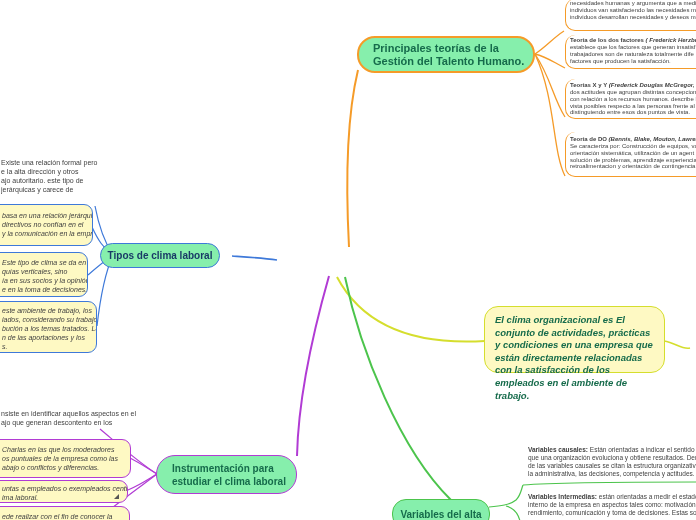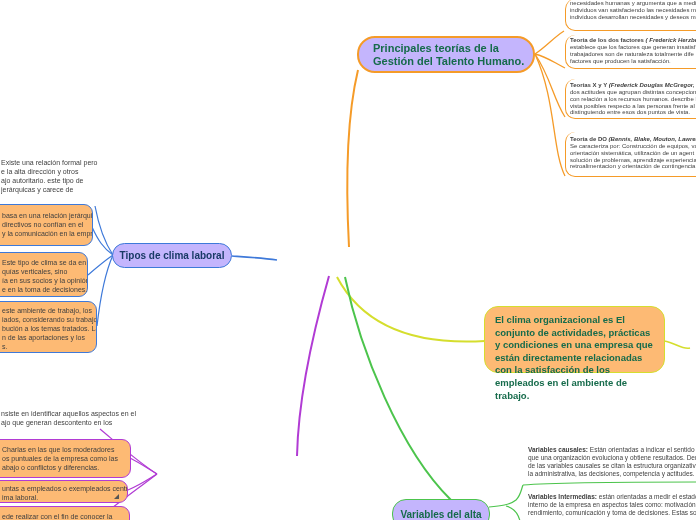--- a/index.html
+++ b/index.html
@@ -1,35 +1,35 @@
 <!DOCTYPE html>
 <html><head>
 <meta charset="utf-8">
 <style>
   html,body{margin:0;padding:0;background:#ffffff;}
   #canvas{position:relative;width:696px;height:520px;overflow:hidden;background:#fff;
           font-family:"Liberation Sans",sans-serif;}
   svg.connectors{position:absolute;left:0;top:0;z-index:0;}
-  .node{position:absolute;background:#c4b5fd;box-sizing:border-box;z-index:2;display:flex;align-items:center;}
-  .bubble{position:absolute;background:#fdba74;box-sizing:border-box;z-index:1;}
+  .node{position:absolute;background:#86efac;box-sizing:border-box;z-index:2;display:flex;align-items:center;}
+  .bubble{position:absolute;background:#fef9c3;box-sizing:border-box;z-index:1;font-style:italic;}
   .ln{white-space:nowrap;overflow:hidden;}
   .smalltxt{font-size:7px;line-height:9px;color:#3f3f3f;}
   .tinytxt{font-size:6px;line-height:6.8px;color:#3f3f3f;}
   .vartxt{font-size:6.5px;line-height:8px;color:#3f3f3f;}
   .b{font-weight:bold;}
   .bi{font-weight:bold;font-style:italic;}
   .greenb{color:#166b4b;font-weight:bold;}
   .navyb{color:#193a66;font-weight:bold;}
 
   
   #central{left:276px;top:245px;width:150px;height:31px;border:2px solid #4fa0e0;border-radius:16px;
            justify-content:center;font-size:12.5px;letter-spacing:-0.2px;}
   #teorias-node{left:357px;top:36px;width:178px;height:37px;border:2px solid #f59b28;border-radius:18px;
            padding-left:14px;font-size:11px;line-height:13px;}
-  #tipos-node{left:112px;top:243px;width:120px;height:25px;border:1.5px solid #3e79d9;border-radius:13px;
+  #tipos-node{left:100px;top:243px;width:120px;height:25px;border:1.5px solid #3e79d9;border-radius:13px;
            justify-content:center;font-size:10px;}
   #instr-node{left:156px;top:455px;width:141px;height:39px;border:1.5px solid #b13bd4;border-radius:19px;
            padding-left:15px;font-size:10px;line-height:13px;}
   #vars-node{left:392px;top:499px;width:98px;height:30px;border:1.5px solid #4cc44c;border-radius:14px;
            justify-content:center;font-size:10px;}
   #def-bubble{left:484px;top:306px;width:181px;height:67px;border:1.5px solid #d5de2d;border-radius:14px;
            padding:7px 8px 0 10px;font-size:9.5px;line-height:12.6px;z-index:2;}
 
   
   .bluebx{border:1.2px solid #3e79d9;border-radius:9px;}
@@ -151,20 +151,23 @@
         <div class="ln">este ambiente de trabajo, los</div>
         <div class="ln">iados, considerando su trabajo,</div>
         <div class="ln">bución a los temas tratados. Las</div>
         <div class="ln">n de las aportaciones y los</div>
         <div class="ln">s.</div>
       </div>
   </div>
 
   <div class="bubble greenb" id="def-bubble"><span>El clima organizacional es El conjunto de actividades, prácticas y condiciones en una empresa que están directamente relacionadas con la satisfacción de los empleados en el ambiente de trabajo.</span></div>
 
+  <div class="node greenb" id="instr-node">
+      <span>Instrumentación para estudiar el clima laboral</span>
+    </div>
 
   <div class="plain smalltxt" style="left:1px;top:409px;">
     <div>
         <div class="ln">nsiste en identificar aquellos aspectos en el</div>
         <div class="ln">ajo que generan descontento en los</div>
       </div>
   </div>
   <div class="bubble purpbx smalltxt" style="left:-210px;top:439px;width:341px;height:39px;padding:5px 0 0 211px;">
     <div>
         <div class="ln">Charlas en las que los moderadores</div>

